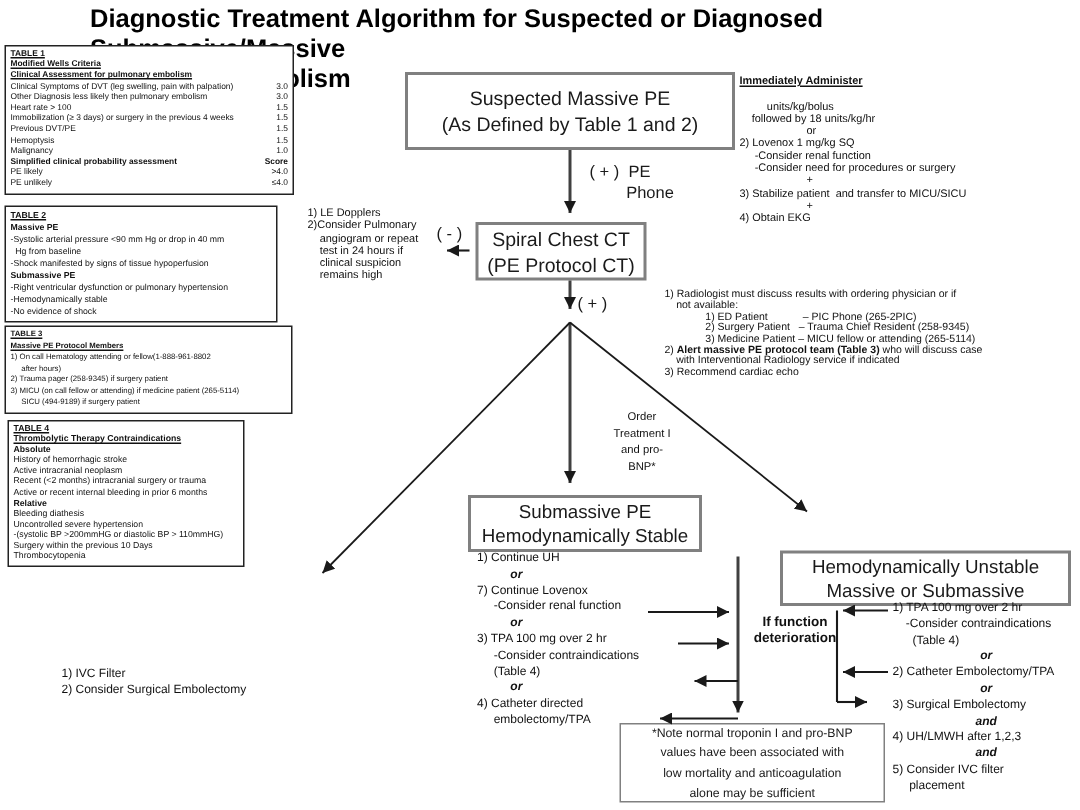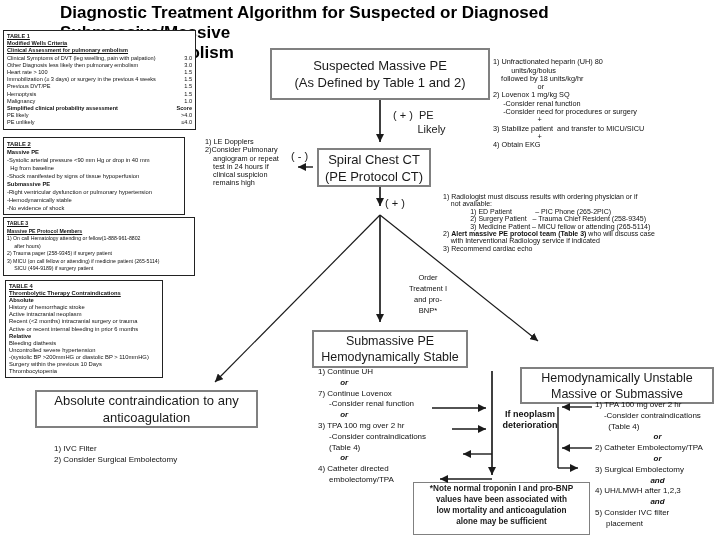--- a/index.html
+++ b/index.html
@@ -22,29 +22,29 @@
   #table3{left:3px;top:217px;width:192px;font-size:5.2px;line-height:7.5px;}
   #table4{left:5px;top:280px;width:158px;font-size:5.8px;line-height:7.1px;}
   
   .fbox{border:2px solid #808080;background:#fff;display:flex;flex-direction:column;
         align-items:center;justify-content:center;text-align:center;box-sizing:border-box;color:#1a1a1a;}
   #box-suspected{left:270px;top:48px;width:220px;height:52px;font-size:13px;line-height:17px;text-align:right;}
   #box-spiral{left:317px;top:148px;width:114px;height:39px;font-size:13px;line-height:17px;}
   #box-submassive{left:312px;top:330px;width:156px;height:38px;font-size:12.5px;line-height:16px;}
   #box-unstable{left:520px;top:367px;width:194px;height:37px;font-size:12.5px;line-height:16px;}
   #box-contra{left:35px;top:390px;width:223px;height:38px;font-size:13px;line-height:17px;}
-  #box-note{left:413px;top:482px;width:177px;height:53px;border-width:1.5px;font-size:8.2px;line-height:11px;font-weight:bold;justify-content:flex-start;}
+  #box-note{left:413px;top:482px;width:177px;height:53px;border-width:1.5px;font-size:8.2px;line-height:11px;font-weight:normal;justify-content:space-between;}
   
   #blk-admin{left:493px;top:50px;width:227px;font-size:7.3px;line-height:8.3px;}
   #blk-dopplers{left:205px;top:138px;width:112px;font-size:7.3px;line-height:8.3px;}
   #blk-radiologist{left:443px;top:193px;width:277px;font-size:7px;line-height:7.4px;}
   #blk-troponin{left:400px;top:272px;width:56px;font-size:7.5px;line-height:11px;text-align:center;}
   #blk-left-tx{left:318px;top:367px;width:150px;font-size:8px;line-height:10.8px;}
   #blk-right-tx{left:595px;top:400px;width:125px;font-size:8px;line-height:10.8px;}
-  #blk-contra-tx{left:54px;top:443px;width:180px;font-size:8px;line-height:11px;}
+  #blk-contra-tx{left:41px;top:443px;width:180px;font-size:8px;line-height:11px;}
   
   .lbl{font-size:11px;line-height:14px;color:#1a1a1a;}
   #lbl-pe-likely{left:393px;top:108px;}
   #lbl-ct-neg{left:291px;top:149px;}
   #lbl-ct-pos{left:385px;top:196px;}
   #lbl-deterioration{left:496px;top:409px;width:68px;font-size:9px;line-height:11px;font-weight:bold;text-align:center;}
   
   #connectors{left:0;top:0;width:720px;height:540px;pointer-events:none;}
   .main-line{stroke:#404040;stroke-width:2;}
   .thin-line{stroke:#1a1a1a;stroke-width:1.2;}
@@ -119,24 +119,20 @@
     <div>Spiral Chest CT</div>
     <div>(PE Protocol CT)</div>
   </div>
   <div class="abs fbox" id="box-submassive">
     <div>Submassive PE</div>
     <div>Hemodynamically Stable</div>
   </div>
   <div class="abs fbox" id="box-unstable">
     <div>Hemodynamically Unstable</div>
     <div>Massive or Submassive</div>
-  </div>
-  <div class="abs fbox" id="box-contra">
-    <div>Absolute contraindication to any</div>
-    <div>anticoagulation</div>
   </div>
   <div class="abs fbox lines" id="box-note">
       <div class="ln">*Note normal troponin I and pro-BNP</div>
       <div class="ln">values have been associated with</div>
       <div class="ln">low mortality and anticoagulation</div>
       <div class="ln">alone may be sufficient</div>
     </div>
 
   <svg class="abs" id="connectors" viewBox="0 0 720 540">
     <defs>
@@ -155,22 +151,22 @@
     <line class="stub-line" x1="452" y1="429" x2="486" y2="429" marker-end="url(#ah)"></line>
     <line class="stub-line" x1="492" y1="454" x2="463" y2="454" marker-end="url(#ah)"></line>
     <line class="stub-line" x1="492" y1="479" x2="440" y2="479" marker-end="url(#ah)"></line>
     <line class="stub-line" x1="558" y1="407" x2="558" y2="468"></line>
     <line class="stub-line" x1="592" y1="407" x2="562" y2="407" marker-end="url(#ah)"></line>
     <line class="stub-line" x1="592" y1="448" x2="562" y2="448" marker-end="url(#ah)"></line>
     <line class="stub-line" x1="558" y1="468" x2="578" y2="468" marker-end="url(#ah)"></line>
   </svg>
 
   <div class="abs lines" id="blk-admin">
+      <div class="ln hu">Immediately Administer</div>
       <div class="ln"> </div>
-      <div class="ln">1) Unfractionated heparin (UH) 80</div>
       <div class="ln">         units/kg/bolus</div>
       <div class="ln">    followed by 18 units/kg/hr</div>
       <div class="ln">                      or</div>
       <div class="ln">2) Lovenox 1 mg/kg SQ</div>
       <div class="ln">     -Consider renal function</div>
       <div class="ln">     -Consider need for procedures or surgery</div>
       <div class="ln">                      +</div>
       <div class="ln">3) Stabilize patient  and transfer to MICU/SICU</div>
       <div class="ln">                      +</div>
       <div class="ln">4) Obtain EKG</div>
@@ -226,22 +222,22 @@
       <div class="ln">5) Consider IVC filter</div>
       <div class="ln">     placement</div>
     </div>
   <div class="abs lines" id="blk-contra-tx">
       <div class="ln">1) IVC Filter</div>
       <div class="ln">2) Consider Surgical Embolectomy</div>
     </div>
 
   <div class="abs lbl lines" id="lbl-pe-likely">
     <div class="ln">( + )  PE</div>
-    <div class="ln">        Likely</div>
+    <div class="ln">        Phone</div>
   </div>
   <div class="abs lbl" id="lbl-ct-neg">( - )</div>
   <div class="abs lbl" id="lbl-ct-pos">( + )</div>
   <div class="abs" id="lbl-deterioration">
-    <div>If neoplasm</div>
+    <div>If function</div>
     <div>deterioration</div>
   </div>
 
 </div>
 
 </body></html>

